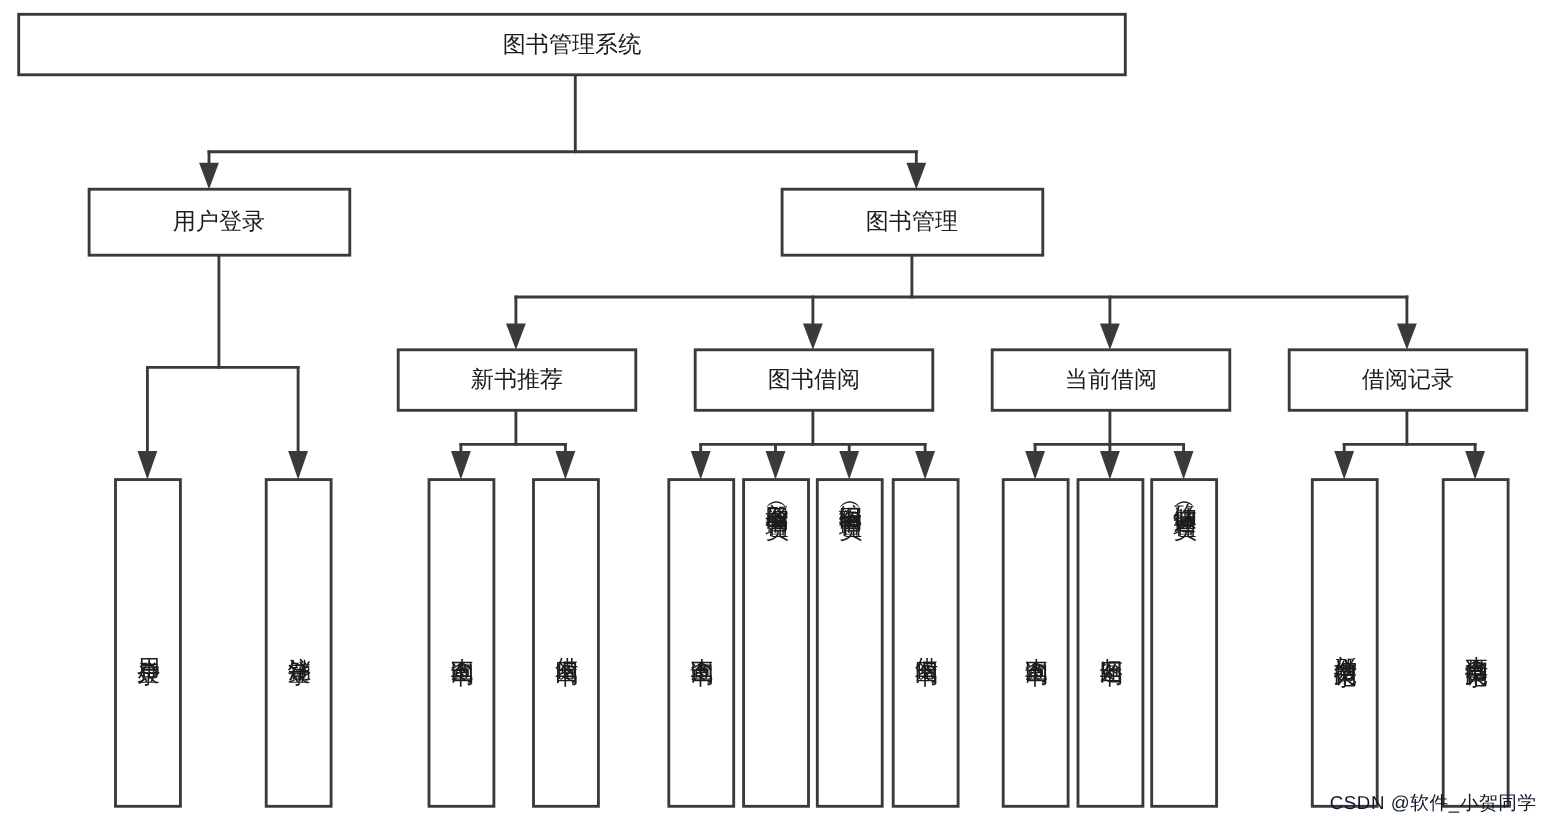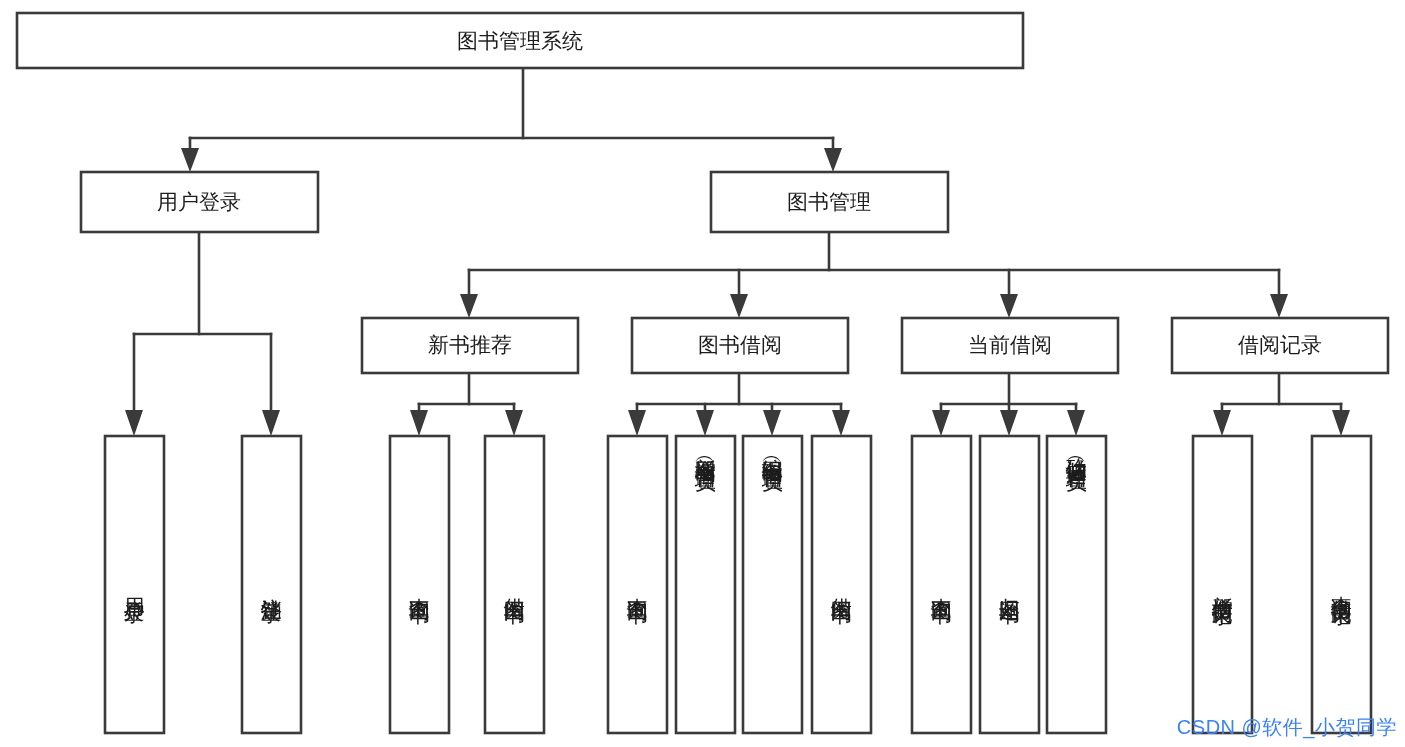--- a/index.html
+++ b/index.html
@@ -63,22 +63,22 @@
     line-height: 1.22;
     color: #1c1c1c;
     letter-spacing: 2px;
     white-space: nowrap;
   }
   .watermark {
     position: absolute;
     right: 8px;
     bottom: 6px;
     font-family: "Liberation Sans", "DejaVu Sans", sans-serif;
-    font-size: 20px;
-    color: #3b82f6;
+    font-size: 17px;
+    color: #0f172a;
     letter-spacing: 0.5px;
     white-space: nowrap;
   }
 </style>
 </head>
 <body>
 
 <div id="diagram-root">
 
   <svg class="canvas" viewBox="0 0 1405 747" xmlns="http://www.w3.org/2000/svg">

